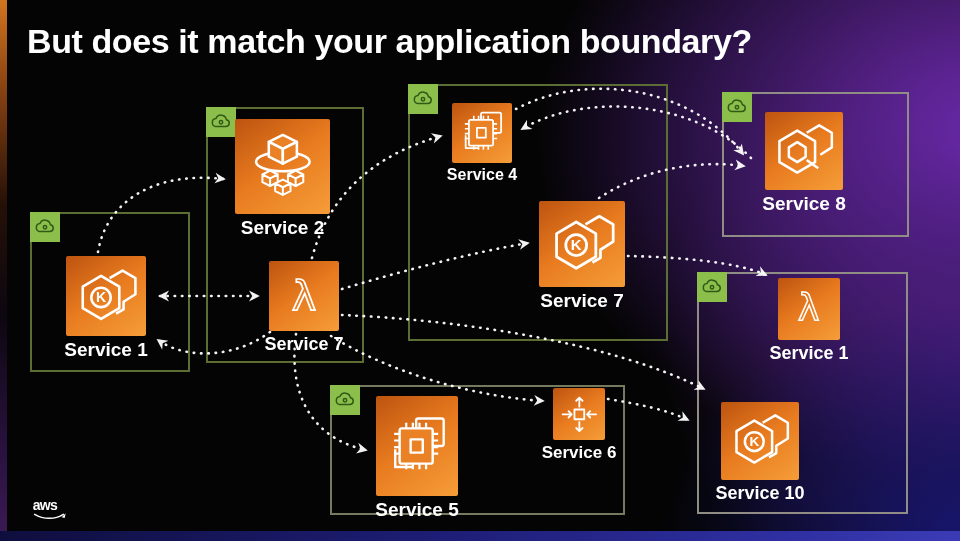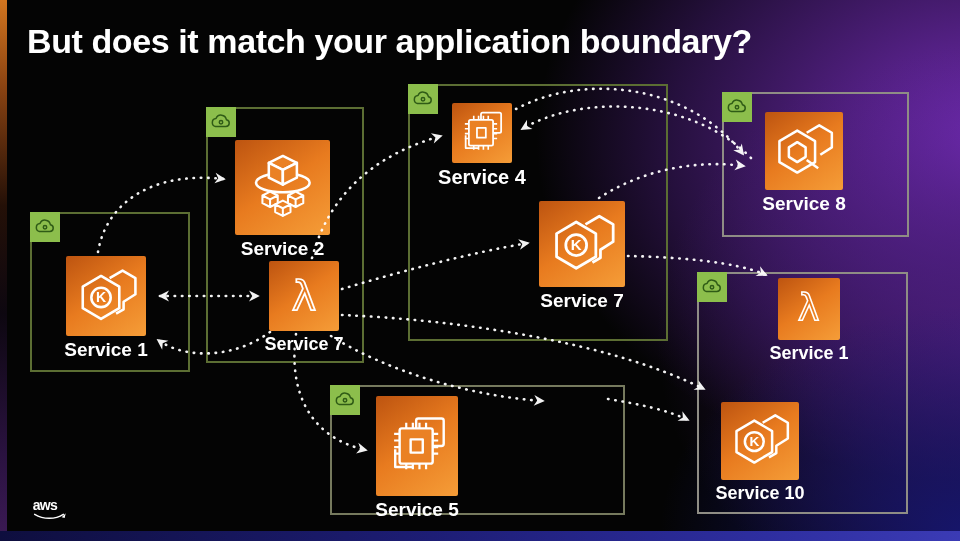--- a/index.html
+++ b/index.html
@@ -126,21 +126,21 @@
             <path d="M27,13 L44,23 L44,43 L27,53 L10,43 L10,23 Z"></path>
             <path d="M35,15 L47,8 L59,15 L59,30 L48,37 L48,44 L41,48"></path>
             <circle cx="27" cy="33" r="9"></circle>
           </g>
           <text x="27" y="37.5" font-size="13" font-weight="bold" fill="#fff" text-anchor="middle" font-family="'Liberation Sans',sans-serif">K</text>
         </svg>
     </div>
     <div class="label">Service 1</div>
   </div>
 
-  <div class="service" style="left:235px;top:119px;width:95px;height:95px;margin-top:21px;">
+  <div class="service" style="left:235px;top:119px;width:95px;height:95px;">
     <div class="icon">
       <svg viewBox="0 0 64 64">
           <g fill="none" stroke="#fff" stroke-width="2" stroke-linejoin="round">
             <ellipse cx="32" cy="28" rx="21" ry="7.5"></ellipse>
           </g>
           <g stroke="#fff" stroke-width="2" stroke-linejoin="round" fill="#ea8124">
             <path d="M32,7 L43,12.5 L32,18 L21,12.5 Z"></path>
             <path d="M21,12.5 L21,24 L32,29.5 L32,18 Z"></path>
             <path d="M43,12.5 L43,24 L32,29.5 L32,18 Z"></path>
           </g>
@@ -173,21 +173,21 @@
               <path d="M22,16 v-5 M28,16 v-5 M34,16 v-5 M40,16 v-5"></path>
               <path d="M22,53 v-5 M28,53 v-5 M34,53 v-5 M40,53 v-5"></path>
               <path d="M11,21 h5 M11,27 h5 M11,33 h5 M11,39 h5"></path>
               <path d="M51,21 h-5 M51,27 h-5 M51,33 h-5 M51,39 h-5"></path>
             </g>
             <rect x="16" y="16" width="30" height="32" rx="2" fill="#ea8124"></rect>
             <rect x="26" y="26" width="11" height="12"></rect>
           </g>
         </svg>
     </div>
-    <div class="label" style="font-size:20px;">Service 4</div>
+    <div class="label" style="font-size:16px;">Service 4</div>
   </div>
 
   <div class="service" style="left:376px;top:396px;width:82px;height:100px;">
     <div class="icon">
       <svg viewBox="0 0 64 64">
           <g fill="none" stroke="#fff" stroke-width="2.2" stroke-linejoin="round">
             <rect x="31" y="7" width="25" height="25" rx="2"></rect>
             <path d="M12,35 v16 h16"></path>
             <g stroke-width="2">
               <path d="M22,16 v-5 M28,16 v-5 M34,16 v-5 M40,16 v-5"></path>
@@ -196,20 +196,34 @@
               <path d="M51,21 h-5 M51,27 h-5 M51,33 h-5 M51,39 h-5"></path>
             </g>
             <rect x="16" y="16" width="30" height="32" rx="2" fill="#ea8124"></rect>
             <rect x="26" y="26" width="11" height="12"></rect>
           </g>
         </svg>
     </div>
     <div class="label">Service 5</div>
   </div>
 
+  <div class="service" style="left:553px;top:388px;width:52px;height:52px;">
+    <div class="icon">
+      <svg viewBox="0 0 64 64">
+          <g fill="none" stroke="#fff" stroke-width="2.6" stroke-linecap="round" stroke-linejoin="round">
+            <rect x="25" y="25" width="14" height="14"></rect>
+            <path d="M32,21 V8 M27.5,12.5 L32,8 L36.5,12.5"></path>
+            <path d="M32,43 V56 M27.5,51.5 L32,56 L36.5,51.5"></path>
+            <path d="M8,32 H21 M16.5,27.5 L21,32 L16.5,36.5"></path>
+            <path d="M56,32 H43 M47.5,27.5 L43,32 L47.5,36.5"></path>
+          </g>
+        </svg>
+    </div>
+    <div class="label" style="font-size:17px;">Service 6</div>
+  </div>
 
   <div class="service" style="left:539px;top:201px;width:86px;height:86px;">
     <div class="icon">
       <svg viewBox="0 0 64 64">
           <g fill="none" stroke="#fff" stroke-width="2.4" stroke-linejoin="round">
             <path d="M27,13 L44,23 L44,43 L27,53 L10,43 L10,23 Z"></path>
             <path d="M35,15 L47,8 L59,15 L59,30 L48,37 L48,44 L41,48"></path>
             <circle cx="27" cy="33" r="9"></circle>
           </g>
           <text x="27" y="37.5" font-size="13" font-weight="bold" fill="#fff" text-anchor="middle" font-family="'Liberation Sans',sans-serif">K</text>

